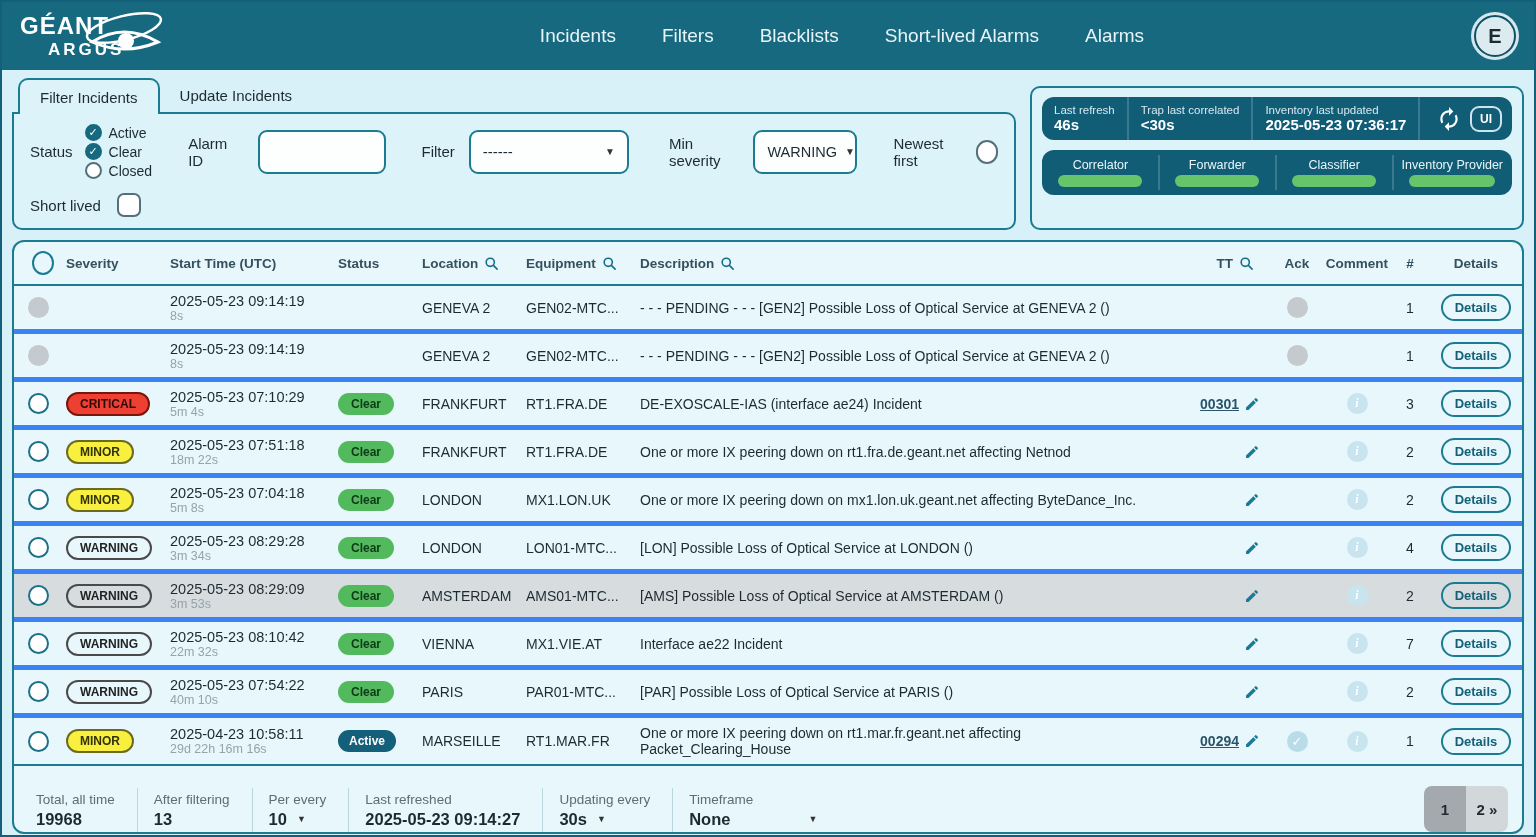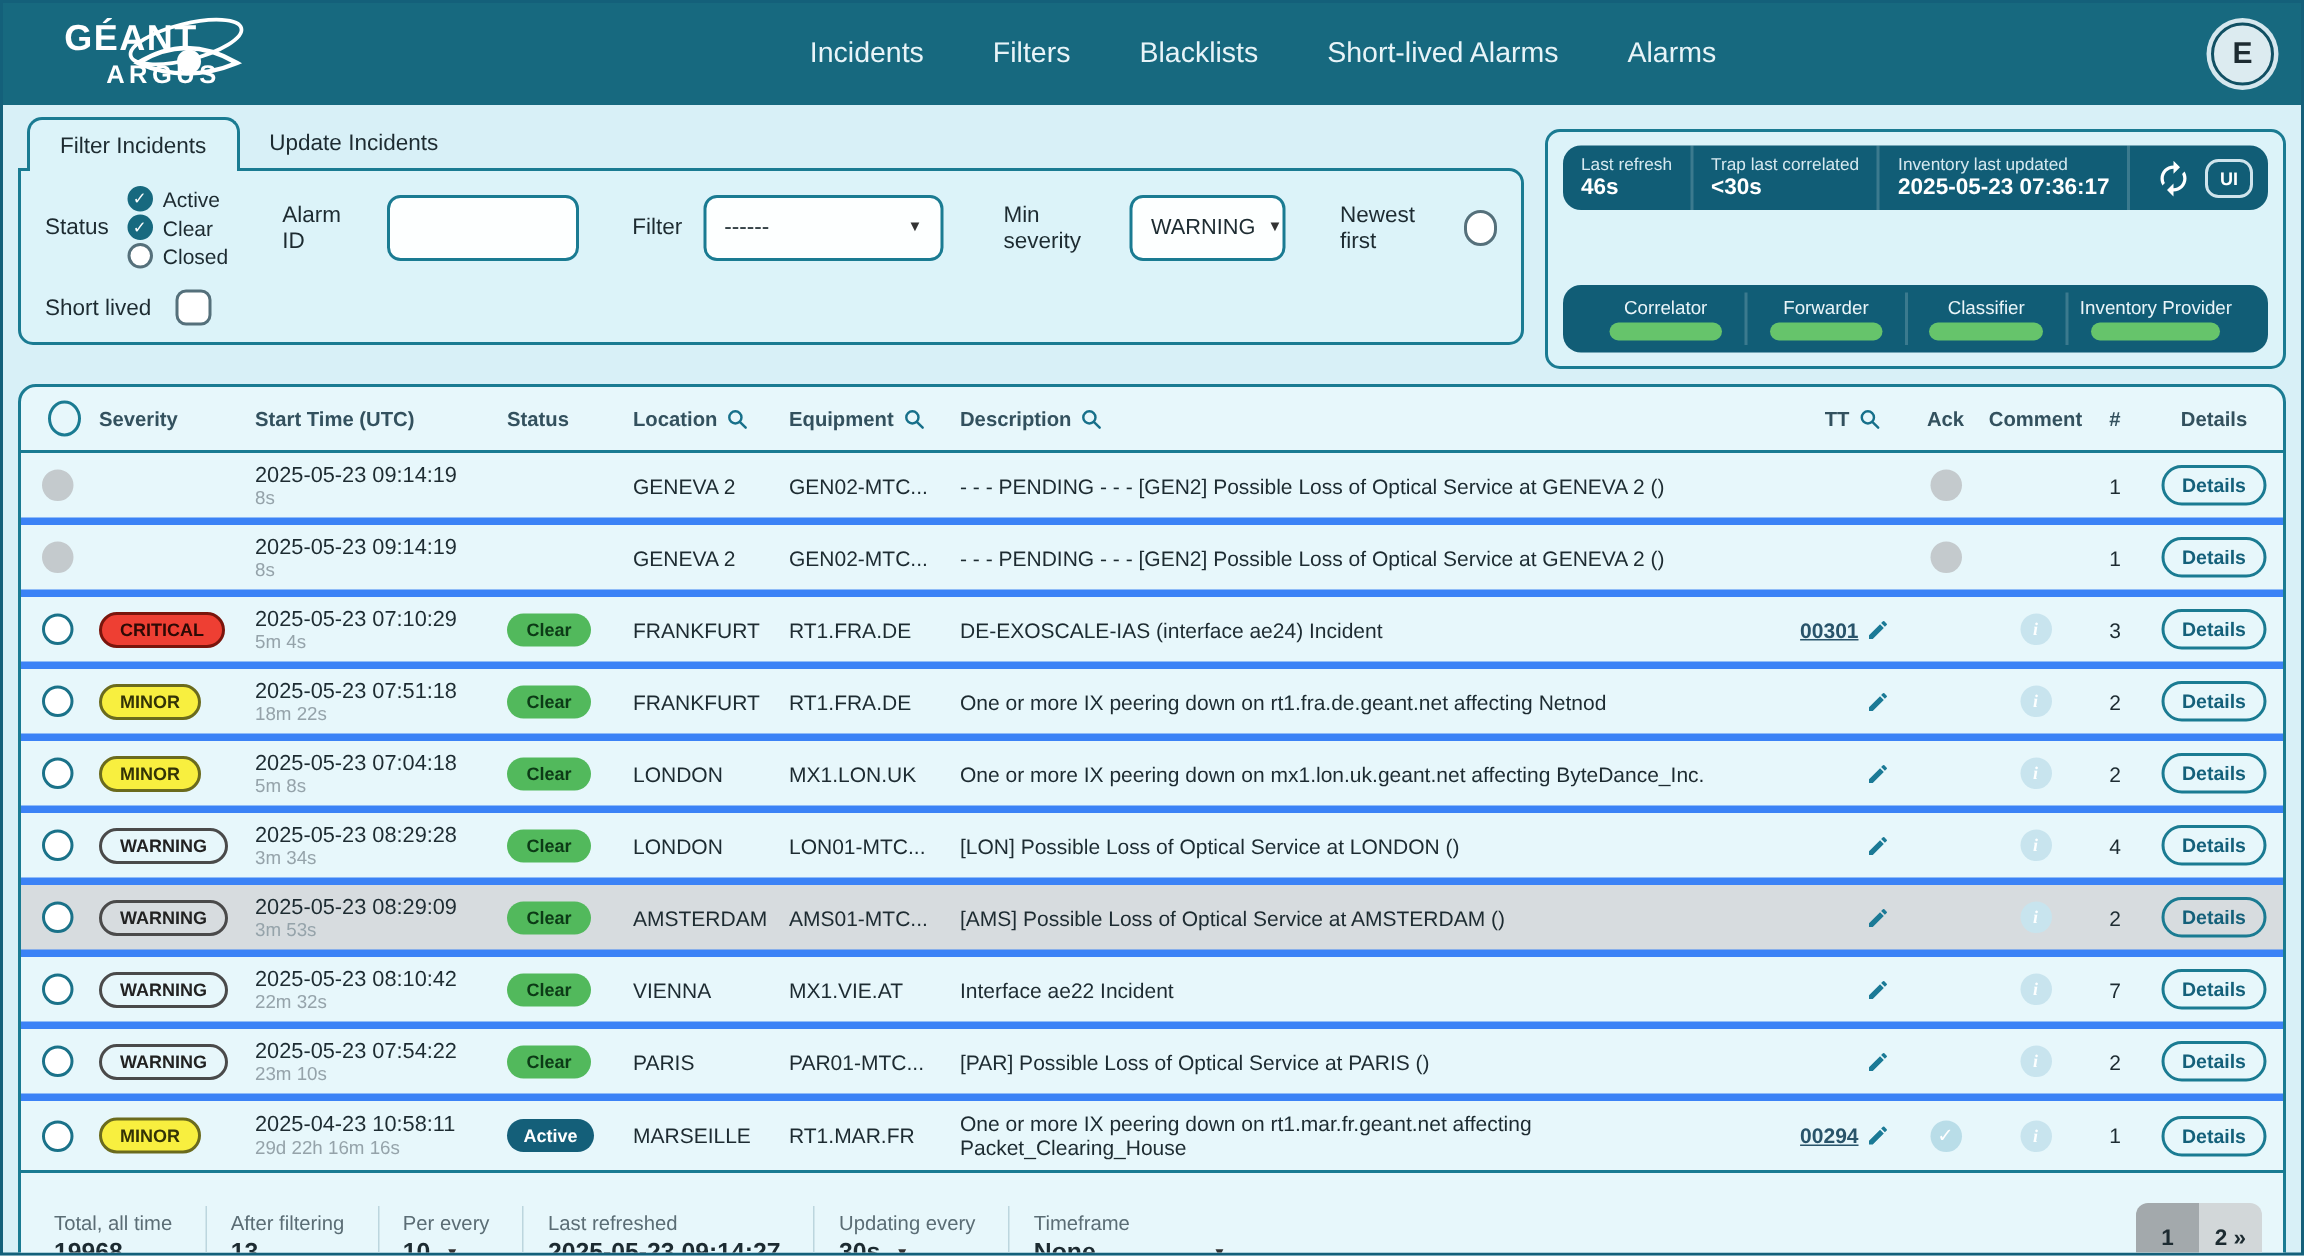--- a/index.html
+++ b/index.html
@@ -6,21 +6,21 @@
     --c-navbar:#17697f; --c-border:#1a7b92; --c-page:#d8f0f7; --c-panel:#dcf3f9;
     --c-table:#e7f7fb; --c-darkpanel:#115d76; --c-green:#66c46b; --c-critical:#ee3f33;
     --c-minor:#f8ef3f; --c-clear:#52b95c; --c-active:#145f79; --c-highlight:#d7dcdf;
     --c-text:#1d2b31; --c-subtext:#95a3aa; --c-head:#33515e; --c-teal-ic:#1b7a96;
   }
   *{box-sizing:border-box; margin:0; padding:0;}
   html,body{width:1536px; height:837px; overflow:hidden;}
   body{font-family:"Liberation Sans","DejaVu Sans",sans-serif; background:var(--c-page); color:var(--c-text); border:2px solid #14607a;}
   
   .navbar{height:68px; background:var(--c-navbar); display:flex; align-items:center; padding:0 18px;}
-  .logo{display:flex; align-items:flex-start; gap:2px; color:#fff; position:relative; width:150px;justify-content:center;}
+  .logo{display:flex; align-items:flex-start; gap:2px; color:#fff; position:relative; width:150px;}
   .logo-txt{display:flex; flex-direction:column; line-height:1;}
   .logo-geant{font-size:24px; font-weight:700; letter-spacing:1px;}
   .logo-argus{font-size:17px; font-weight:700; letter-spacing:3px; margin:3px 0 0 28px;}
   .logo-eye{position:absolute; left:58px; top:-10px;}
   .nav-items{flex:1; display:flex; justify-content:center; gap:46px; margin-left:40px;}
   .nav-item{color:#e8f4f8; font-size:19px; cursor:pointer;}
   .avatar{width:42px; height:42px; border-radius:50%; background:#dcebf0; border:2px solid #115063; box-shadow:0 0 0 3px #d5e7ee; display:flex; align-items:center; justify-content:center; font-weight:700; font-size:20px; color:#1d2b31;}
   
   .filter-section{display:flex; gap:14px; margin:8px 10px 0 10px; align-items:stretch;}
   .filter-left{flex:1; min-width:0;}
@@ -45,21 +45,21 @@
   
   .status-panel{width:494px; flex:0 0 auto; background:var(--c-panel); border:2px solid var(--c-border); border-radius:10px; margin-top:8px; padding:9px 10px; display:flex; flex-direction:column; gap:10px;}
   .dark-bar{background:var(--c-darkpanel); border-radius:12px; color:#fff; display:flex; align-items:center;}
   .metric{padding:7px 12px; border-right:2px solid rgba(255,255,255,0.18);}
   .metric:last-of-type{border-right:none;}
   .metric-label{font-size:11.5px; color:#d6e9f0; white-space:nowrap;}
   .metric-value{font-size:15px; font-weight:700; white-space:nowrap;}
   .bar-actions{display:flex; align-items:center; gap:8px; padding:0 10px 0 4px; margin-left:auto;}
   .refresh-btn{width:26px; height:26px; cursor:pointer;}
   .ui-btn{border:2px solid #cfe4ec; border-radius:9px; color:#fff; font-size:12px; font-weight:600; padding:4px 8px; background:transparent; cursor:pointer;}
-  .services-bar{padding:5px 16px;margin-top:40px;}
+  .services-bar{padding:5px 1px;}
   .service{flex:1; display:flex; flex-direction:column; align-items:center; gap:3px; padding:3px 8px; border-right:2px solid rgba(255,255,255,0.18);}
   .service:last-child{border-right:none;}
   .service-name{font-size:12.5px; color:#eaf5f9; white-space:nowrap;}
   .service-bar{width:85%; height:12px; border-radius:6px; background:var(--c-green);}
   
   .table-panel{margin:10px 10px 0 10px; background:var(--c-table); border:2px solid var(--c-border); border-radius:12px; overflow:hidden;}
   .thead,.trow{display:grid; grid-template-columns:48px 104px 168px 84px 104px 114px 1fr 108px 54px 66px 40px 92px; align-items:center;}
   .thead{height:44px; border-bottom:2px solid var(--c-border); font-size:13.5px; font-weight:700; color:var(--c-head);}
   .hcell{display:flex; align-items:center; gap:6px; padding-left:4px;}
   .trow{height:48px; border-bottom:5px solid #3b82f6; font-size:14px;}
@@ -479,21 +479,21 @@
           <button class="details-btn">Details</button>
         </div>
   </div>
       <div class="trow">
     <div class="cell c-check">
           <span class="rcheck"></span>
         </div>
     <div class="cell c-sev"><span class="badge sev-warning">WARNING</span></div>
     <div class="cell c-start">
       <div class="start-main">2025-05-23 07:54:22</div>
-      <div class="start-sub">23m 10s</div>
+      <div class="start-sub">40m 10s</div>
     </div>
     <div class="cell c-status"><span class="badge st-clear">Clear</span></div>
     <div class="cell c-loc">PARIS</div>
     <div class="cell c-equip">PAR01-MTC...</div>
     <div class="cell c-desc">[PAR] Possible Loss of Optical Service at PARIS ()</div>
     <div class="cell c-tt">
 
       <svg class="pencil" viewBox="0 0 24 24" fill="#1b7a96">
             <path d="M3 17.25V21h3.75L17.8 9.94l-3.75-3.75L3 17.25zM20.7 7.04a1 1 0 0 0 0-1.41l-2.34-2.34a1 1 0 0 0-1.41 0l-1.83 1.83 3.75 3.75 1.83-1.83z"></path>
           </svg>

